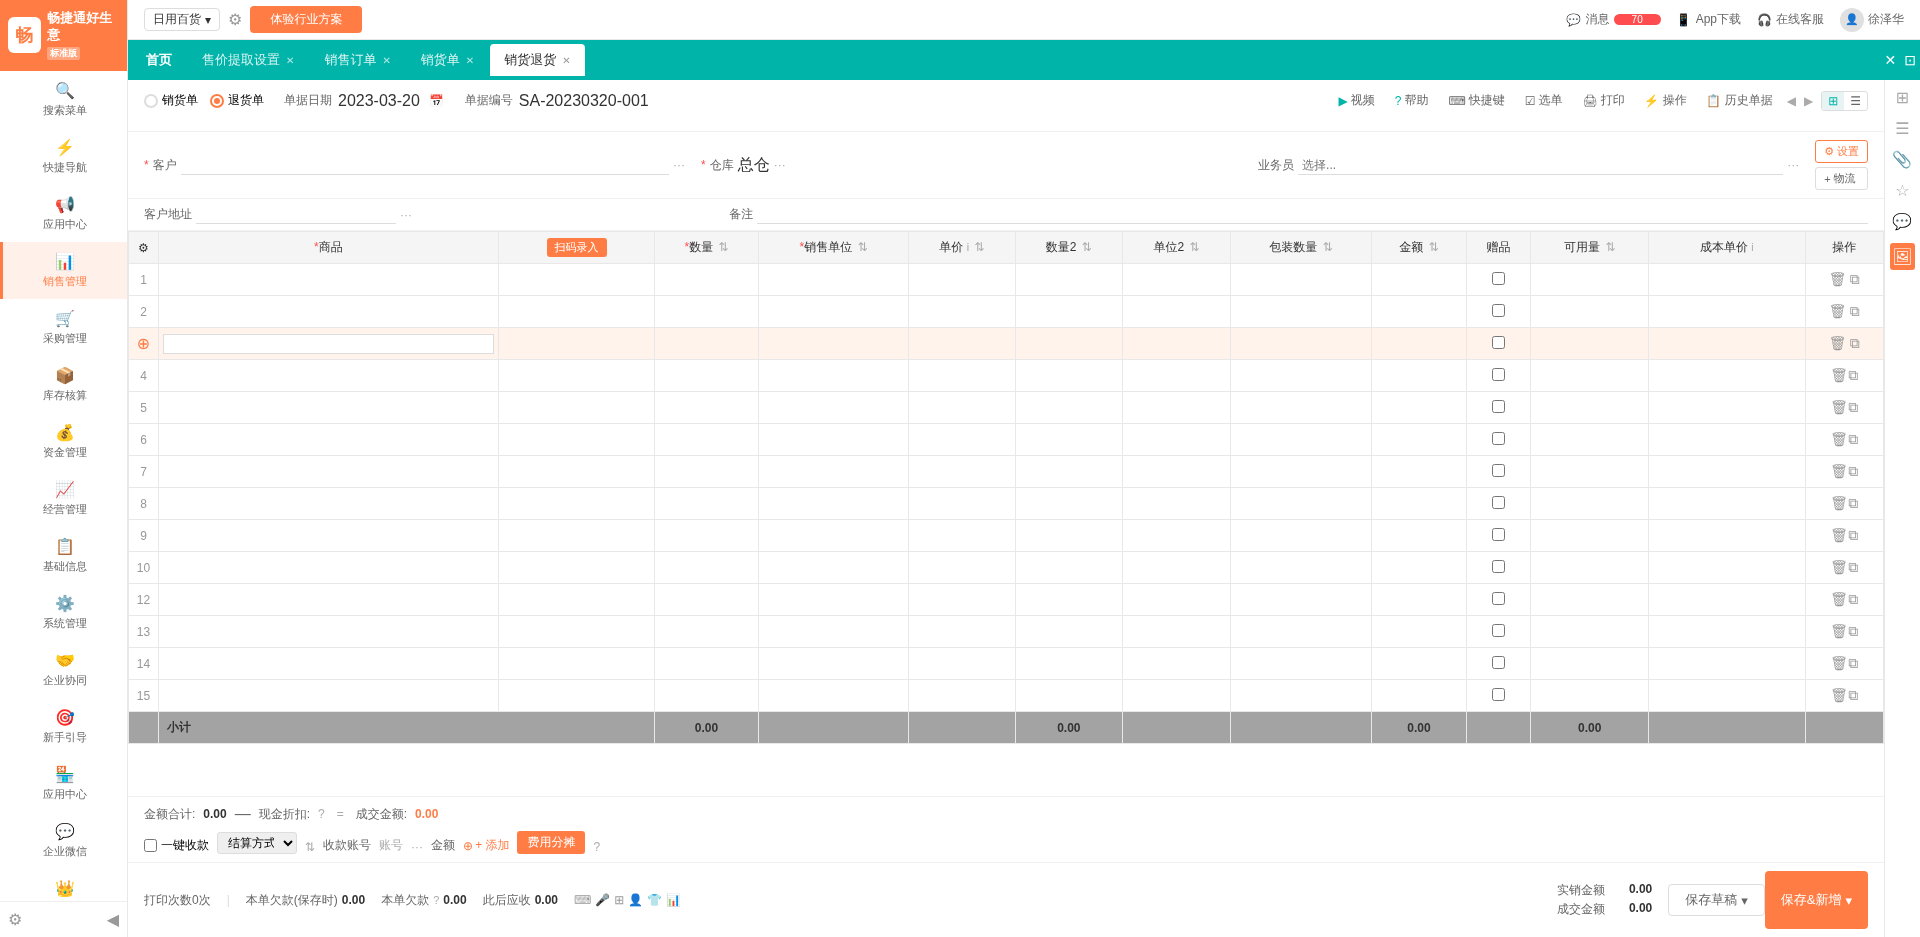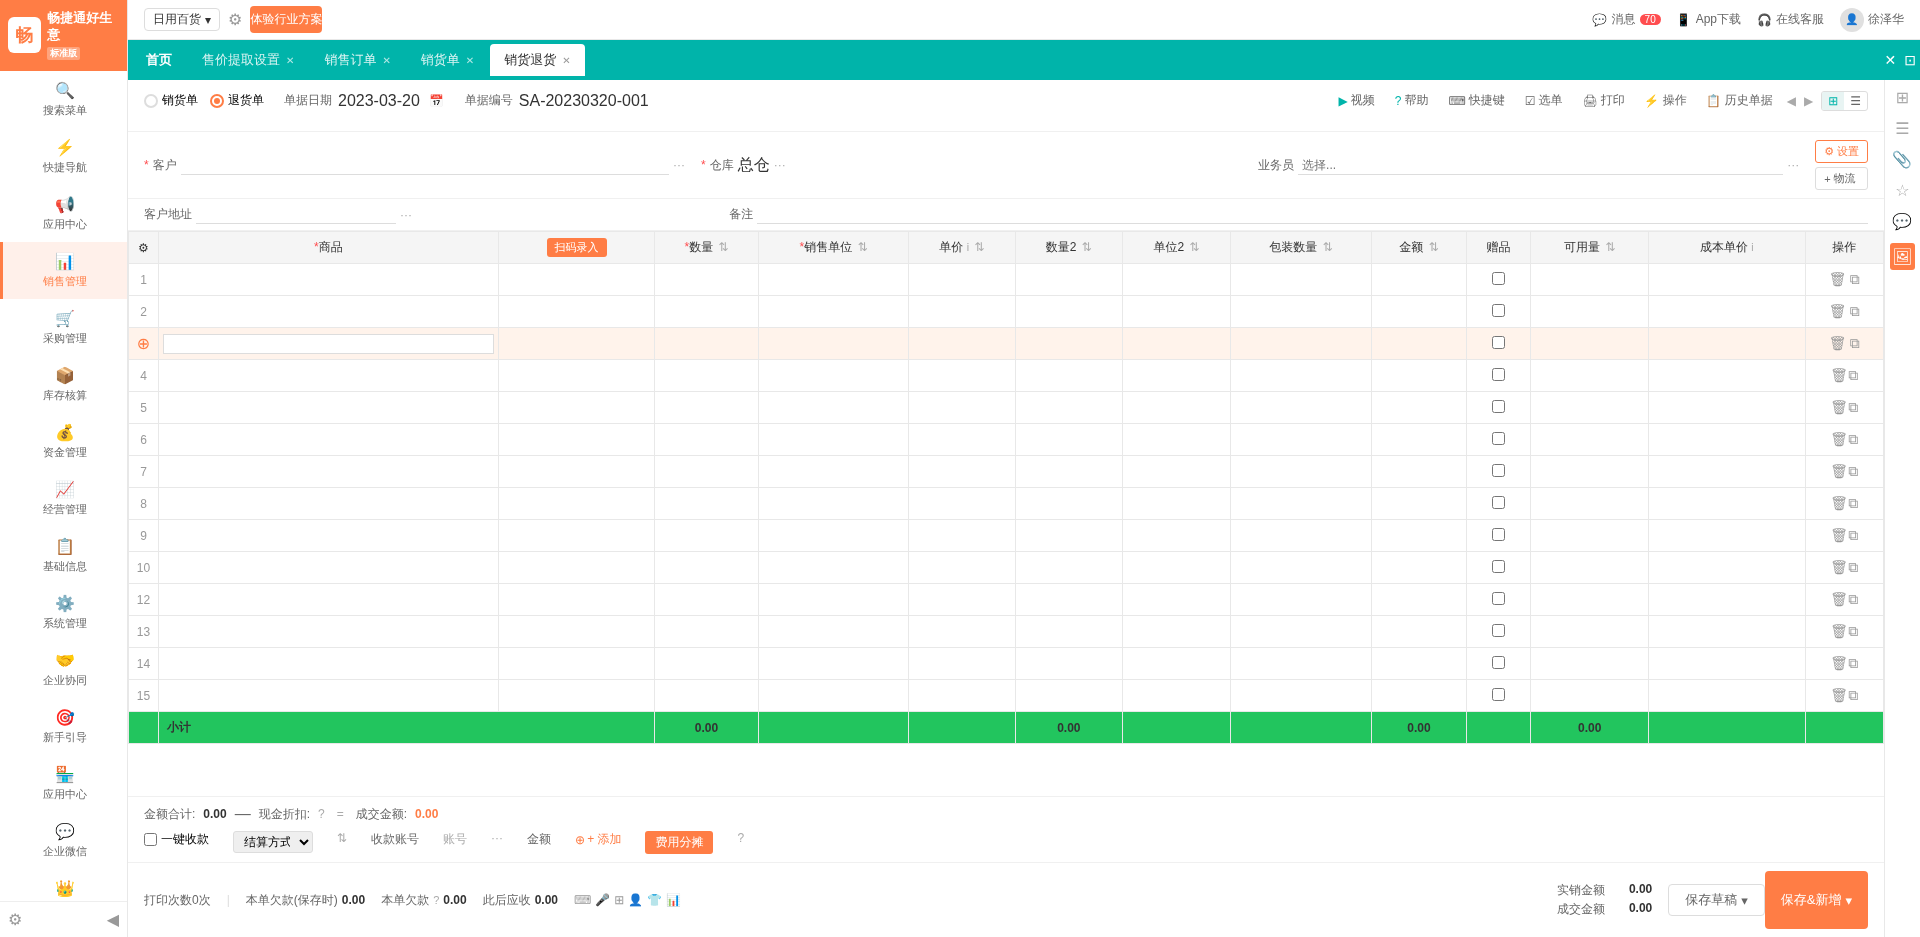--- a/index.html
+++ b/index.html
@@ -18,24 +18,24 @@
     .sidebar-bottom { padding: 8px; display: flex; justify-content: space-between; align-items: center; border-top: 1px solid #eee; }
     .sidebar-bottom-icon { font-size: 16px; color: #999; cursor: pointer; }
 
     
     .main { flex: 1; display: flex; flex-direction: column; overflow: hidden; }
 
     
     .topbar { background: #fff; height: 40px; display: flex; align-items: center; justify-content: space-between; padding: 0 16px; border-bottom: 1px solid #e8e8e8; flex-shrink: 0; }
     .topbar-left { display: flex; align-items: center; gap: 8px; }
     .topbar-select { display: flex; align-items: center; gap: 4px; border: 1px solid #ddd; border-radius: 4px; padding: 2px 8px; font-size: 12px; color: #333; cursor: pointer; }
-    .topbar-btn { background: #ff7d45; color: #fff; border: none; border-radius: 4px; padding: 5px 0; font-size: 12px; cursor: pointer; }
+    .topbar-btn { background: #ff7d45; color: #fff; border: none; border-radius: 4px; padding: 5px 20px; font-size: 12px; cursor: pointer; }
     .topbar-right { display: flex; align-items: center; gap: 16px; font-size: 12px; color: #666; }
     .topbar-right-item { display: flex; align-items: center; gap: 4px; cursor: pointer; }
-    .notification-badge { background: #ff4d4f; color: #fff; border-radius: 10px; padding: 0 5px; font-size: 10px; min-width: 18px; text-align: center; }
+    .notification-badge { background: #ff4d4f; color: #fff; border-radius: 10px; padding: 0 18px; font-size: 10px; min-width: 18px; text-align: center; }
     .user-avatar { width: 24px; height: 24px; border-radius: 50%; background: #e0e0e0; display: flex; align-items: center; justify-content: center; font-size: 11px; color: #666; }
 
     
     .tabbar { background: #00b4aa; display: flex; align-items: center; height: 40px; flex-shrink: 0; padding: 0 4px; gap: 2px; }
     .tab { display: flex; align-items: center; gap: 4px; padding: 0 14px; height: 32px; border-radius: 4px 4px 0 0; font-size: 13px; cursor: pointer; color: rgba(255,255,255,0.85); }
     .tab.active { background: #fff; color: #333; }
     .tab.first { color: #fff; font-weight: bold; }
     .tab-close { font-size: 10px; color: rgba(255,255,255,0.7); margin-left: 2px; cursor: pointer; }
     .tab.active .tab-close { color: #999; }
     .tabbar-right { margin-left: auto; display: flex; align-items: center; gap: 8px; }
@@ -64,37 +64,37 @@
     .logistics-btn { border: 1px solid #ddd; color: #666; background: #fff; border-radius: 3px; padding: 3px 8px; font-size: 11px; cursor: pointer; display: flex; align-items: center; gap: 3px; }
 
     
     .table-container { flex: 1; overflow: auto; }
     table { width: 100%; border-collapse: collapse; font-size: 12px; }
     thead th { background: #f5f5f5; border: 1px solid #e8e8e8; padding: 6px 4px; text-align: center; white-space: nowrap; font-weight: normal; color: #333; position: sticky; top: 0; z-index: 10; }
     tbody td { border: 1px solid #e8e8e8; padding: 4px; text-align: center; height: 32px; color: #333; }
     tbody tr.highlighted td { background: #fff3eb; }
     .row-num { color: #999; }
     .table-footer { background: #fafafa; border-top: 1px solid #e8e8e8; }
-    .table-footer td { background: #22c55e; color: #333; font-weight: bold; }
+    .table-footer td { background: #a3a3a3; color: #333; font-weight: bold; }
     .scan-btn { background: #ff7d45; color: #fff; border: none; border-radius: 3px; padding: 2px 8px; font-size: 11px; cursor: pointer; }
     .gear-th { width: 30px; }
     .checkbox-cell input[type=checkbox] { cursor: pointer; }
     .delete-btn { background: none; border: none; cursor: pointer; color: #999; font-size: 14px; }
     .copy-btn { background: none; border: none; cursor: pointer; color: #999; font-size: 14px; }
     .col-sort { color: #aaa; cursor: pointer; margin-left: 2px; }
 
     
     .bottom-bar { padding: 8px 16px; border-top: 1px solid #f0f0f0; flex-shrink: 0; background: #fff; }
     .bottom-row1 { display: flex; align-items: center; gap: 8px; margin-bottom: 8px; font-size: 12px; color: #333; }
     .bottom-minus { color: #666; font-size: 16px; }
     .amount-label { color: #666; }
     .amount-value { color: #333; font-weight: bold; }
     .calc-eq { color: #aaa; margin: 0 4px; }
     .transaction-amount { color: #ff7d45; font-weight: bold; }
-    .bottom-row2 { display: flex; align-items: flex-start; gap: 24px; font-size: 12px; }
+    .bottom-row2 { display: flex; align-items: flex-end; gap: 8px; font-size: 12px; }
     .checkbox-label { display: flex; align-items: center; gap: 4px; }
     .bottom-input { border: 1px solid #ddd; border-radius: 3px; padding: 2px 6px; font-size: 12px; width: 80px; }
     .add-btn { color: #ff7d45; cursor: pointer; font-size: 12px; display: flex; align-items: center; gap: 2px; }
     .split-btn { background: #ff7d45; color: #fff; border: none; border-radius: 3px; padding: 3px 10px; font-size: 12px; cursor: pointer; }
     .status-item { display: flex; align-items: center; gap: 4px; }
     .status-value { color: #333; font-weight: bold; }
     .print-count { color: #666; }
     .save-draft-btn { background: #fff; border: 1px solid #ddd; color: #666; border-radius: 4px; padding: 6px 16px; font-size: 13px; cursor: pointer; display: flex; align-items: center; gap: 4px; }
     .save-new-btn { background: #ff7d45; color: #fff; border: none; border-radius: 4px; padding: 20px 16px; font-size: 13px; cursor: pointer; display: flex; align-items: center; gap: 4px; }
 

